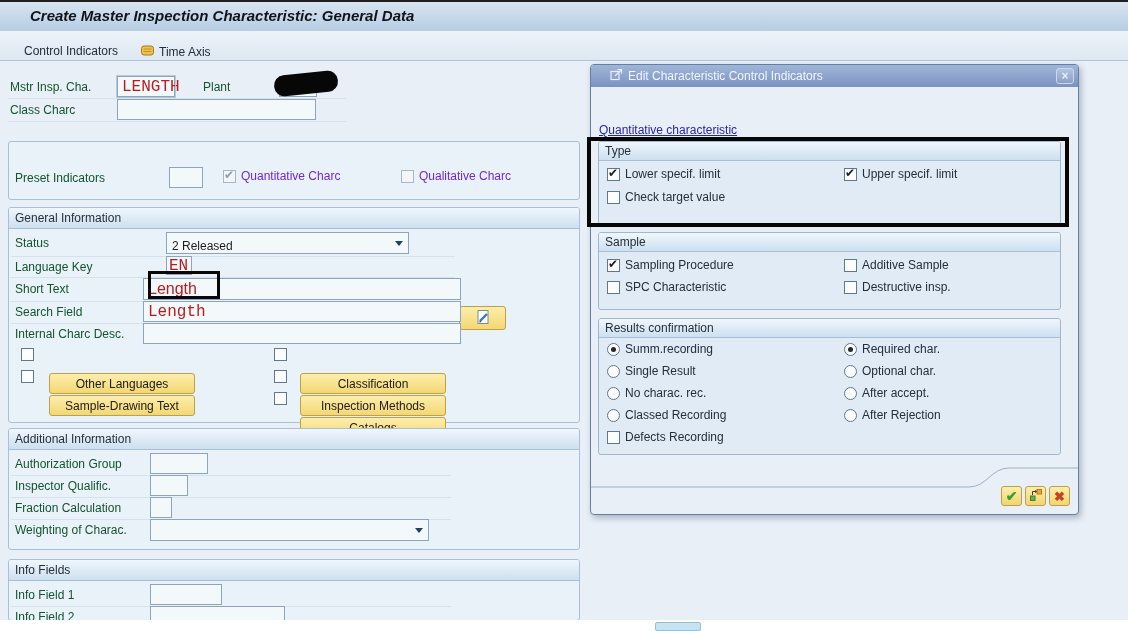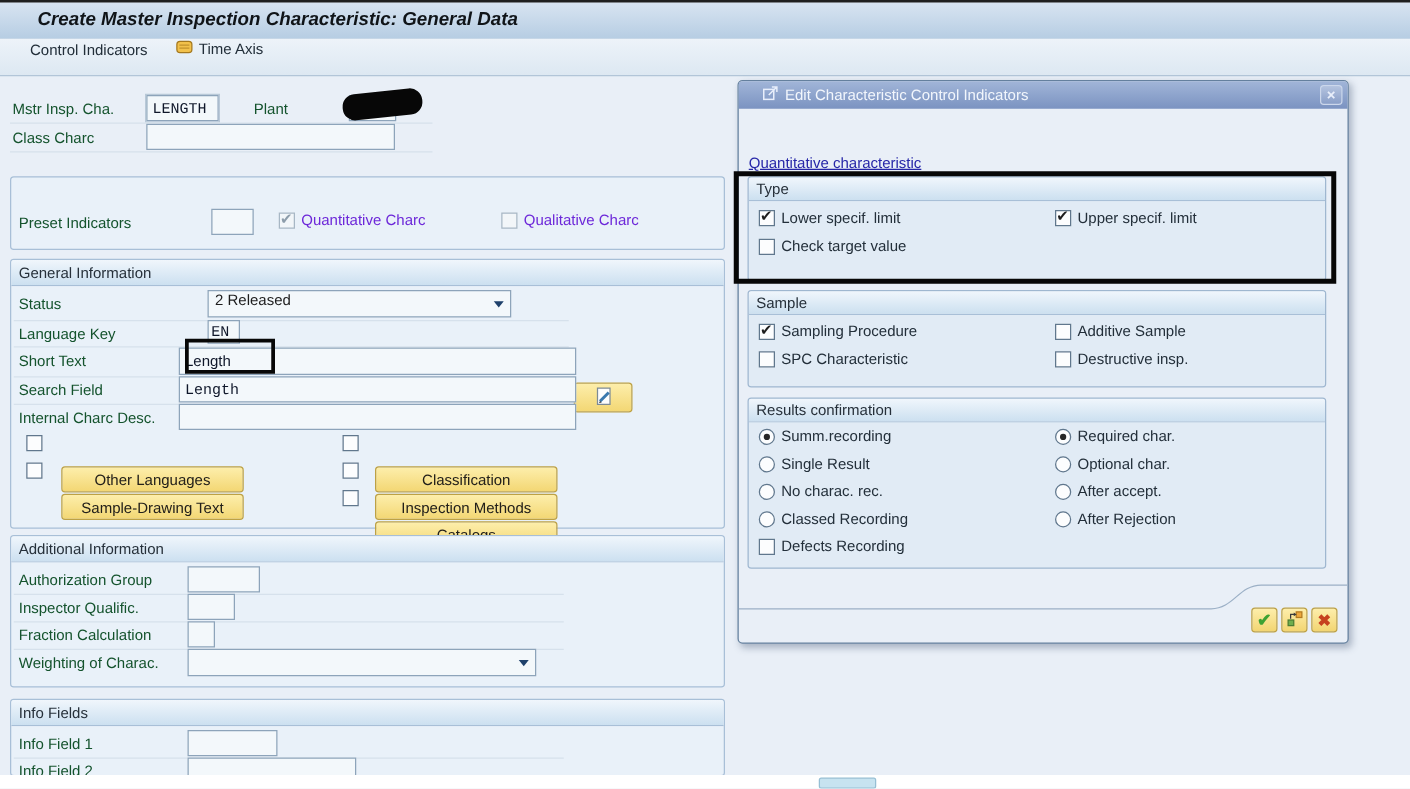--- a/index.html
+++ b/index.html
@@ -1,28 +1,28 @@
 <!DOCTYPE html>
 <html><head>
 <meta charset="utf-8">
 <style>
   html,body{margin:0;padding:0;}
   .screen{position:relative;width:1128px;height:631px;background:#e9eff7;font-family:"Liberation Sans",sans-serif;overflow:hidden;}
   .abs{position:absolute;}
   
   .titlebar{position:absolute;top:0;left:0;width:1128px;height:29px;background:linear-gradient(#d8e4f1,#b6cde3);border-top:2px solid #1f1f1f;border-bottom:1px solid #9db4ca;}
   .titlebar .title{position:absolute;left:30px;top:5px;font-size:15px;font-weight:bold;font-style:italic;color:#101418;}
-  .toolbar{position:absolute;top:31px;left:0;width:1128px;height:30px;background:linear-gradient(#edf3f9,#dde8f2);border-bottom:1px solid #b2c5d8;display:flex;align-items:flex-start;gap:20px;padding-left:22px;box-sizing:border-box;}
+  .toolbar{position:absolute;top:31px;left:0;width:1128px;height:30px;background:linear-gradient(#edf3f9,#dde8f2);border-bottom:1px solid #b2c5d8;display:flex;align-items:flex-end;gap:20px;padding-left:22px;box-sizing:border-box;}
   .tb-btn{background:none;border:none;font-family:inherit;font-size:12px;color:#222e39;padding:2px 2px;cursor:default;}
   .tb-item{display:flex;align-items:center;gap:4px;font-size:12px;color:#222e39;cursor:default;}
   
   .lbl{position:absolute;font-size:12px;color:#14532d;white-space:nowrap;}
-  .inp{position:absolute;background:#f3f8fb;border:1px solid #8da4ba;font-size:12px;color:#0f172a;padding:0 4px;display:flex;align-items:center;box-sizing:border-box;}
+  .inp{position:absolute;background:#f3f8fb;border:1px solid #8da4ba;font-size:16px;color:#b91c1c;padding:0 4px;display:flex;align-items:center;box-sizing:border-box;}
   .mono{font-family:"Liberation Mono",monospace;}
-  .dd{position:absolute;background:#f3f8fb;border:1px solid #8da4ba;font-size:12px;color:#1d1d1d;padding:0 16px 0 5px;display:flex;align-items:flex-start;box-sizing:border-box;}
+  .dd{position:absolute;background:#f3f8fb;border:1px solid #8da4ba;font-size:12px;color:#1d1d1d;padding:0 16px 0 5px;display:flex;align-items:flex-end;box-sizing:border-box;}
   .dd .arr{position:absolute;right:5px;top:50%;margin-top:-2px;width:0;height:0;border-left:4px solid transparent;border-right:4px solid transparent;border-top:5px solid #1e416b;}
   .ybtn{position:absolute;background:linear-gradient(#fdeeab,#f3d774);border:1px solid #bda144;border-radius:3px;font-family:inherit;font-size:12px;color:#23201a;display:flex;align-items:center;justify-content:center;box-sizing:border-box;cursor:default;margin-top:29px;}
   .section{position:absolute;left:8px;width:572px;background:#e9f1f9;border:1px solid #a8bfd7;border-radius:3px;box-sizing:border-box;}
   .sec-h{height:20px;line-height:20px;background:linear-gradient(#f0f6fc,#cce0f0);border-bottom:1px solid #a8bfd7;font-size:12px;color:#26303a;padding-left:6px;border-radius:2px 2px 0 0;}
   .sep{position:absolute;height:1px;background:#d6e1ec;}
   
   .cbrow{position:absolute;display:flex;align-items:center;gap:5px;font-size:12px;color:#232f3a;cursor:default;}
   .cb{width:13px;height:13px;background:#fcfdfe;border:1px solid #60778d;display:inline-block;position:relative;flex:none;box-sizing:border-box;}
   .cb.on::after{content:"\2714";position:absolute;left:0px;top:-3px;font-size:12px;color:#1d1d1d;}
   .radio{width:13px;height:13px;border-radius:50%;background:#fcfdfe;border:1px solid #60778d;display:inline-block;position:relative;flex:none;box-sizing:border-box;}

